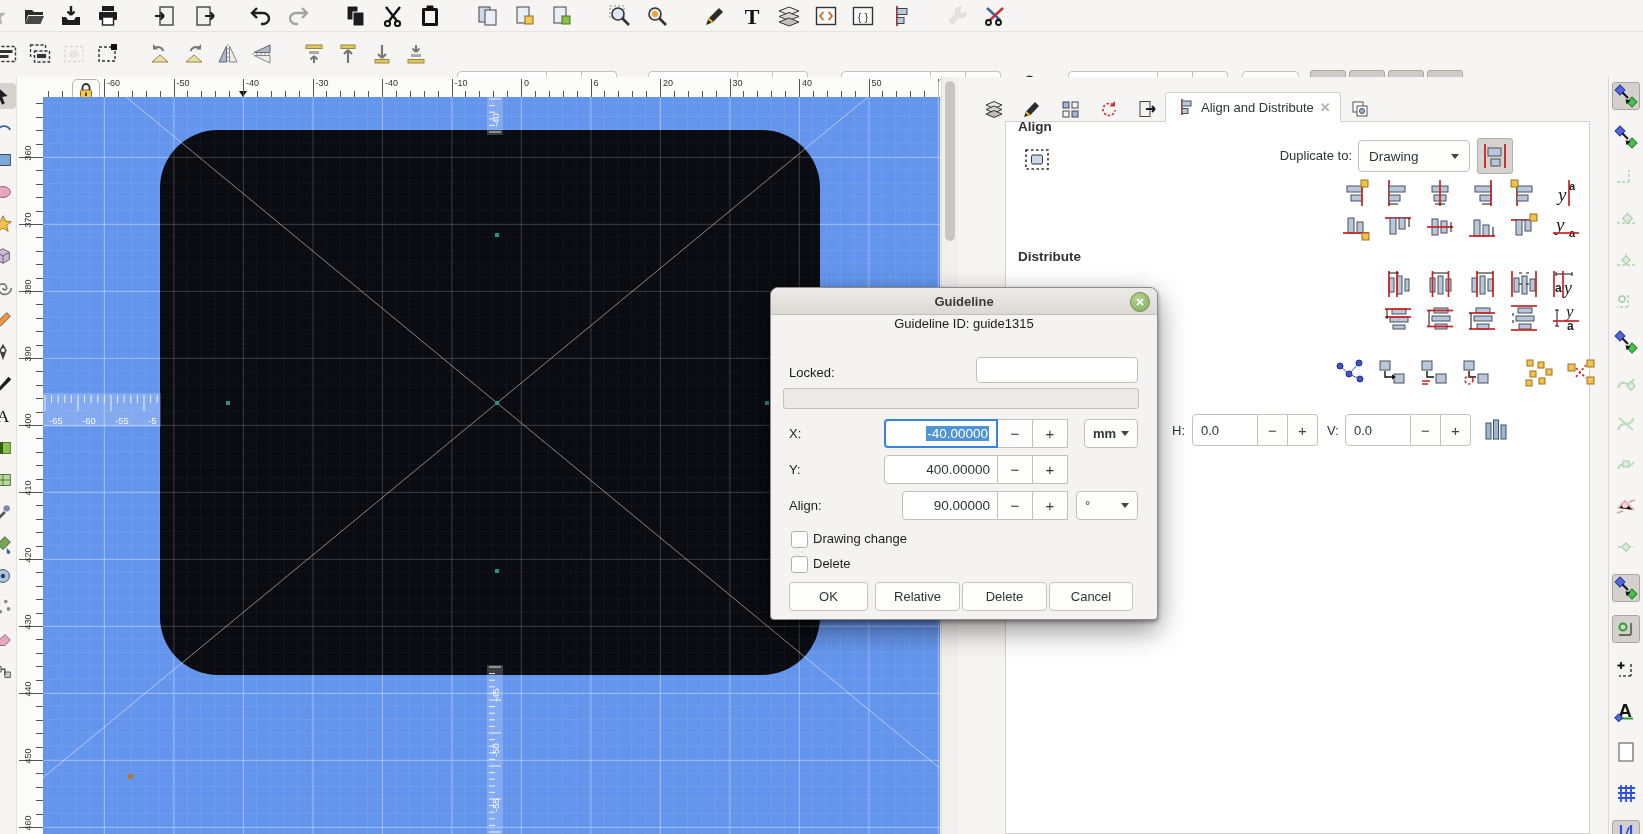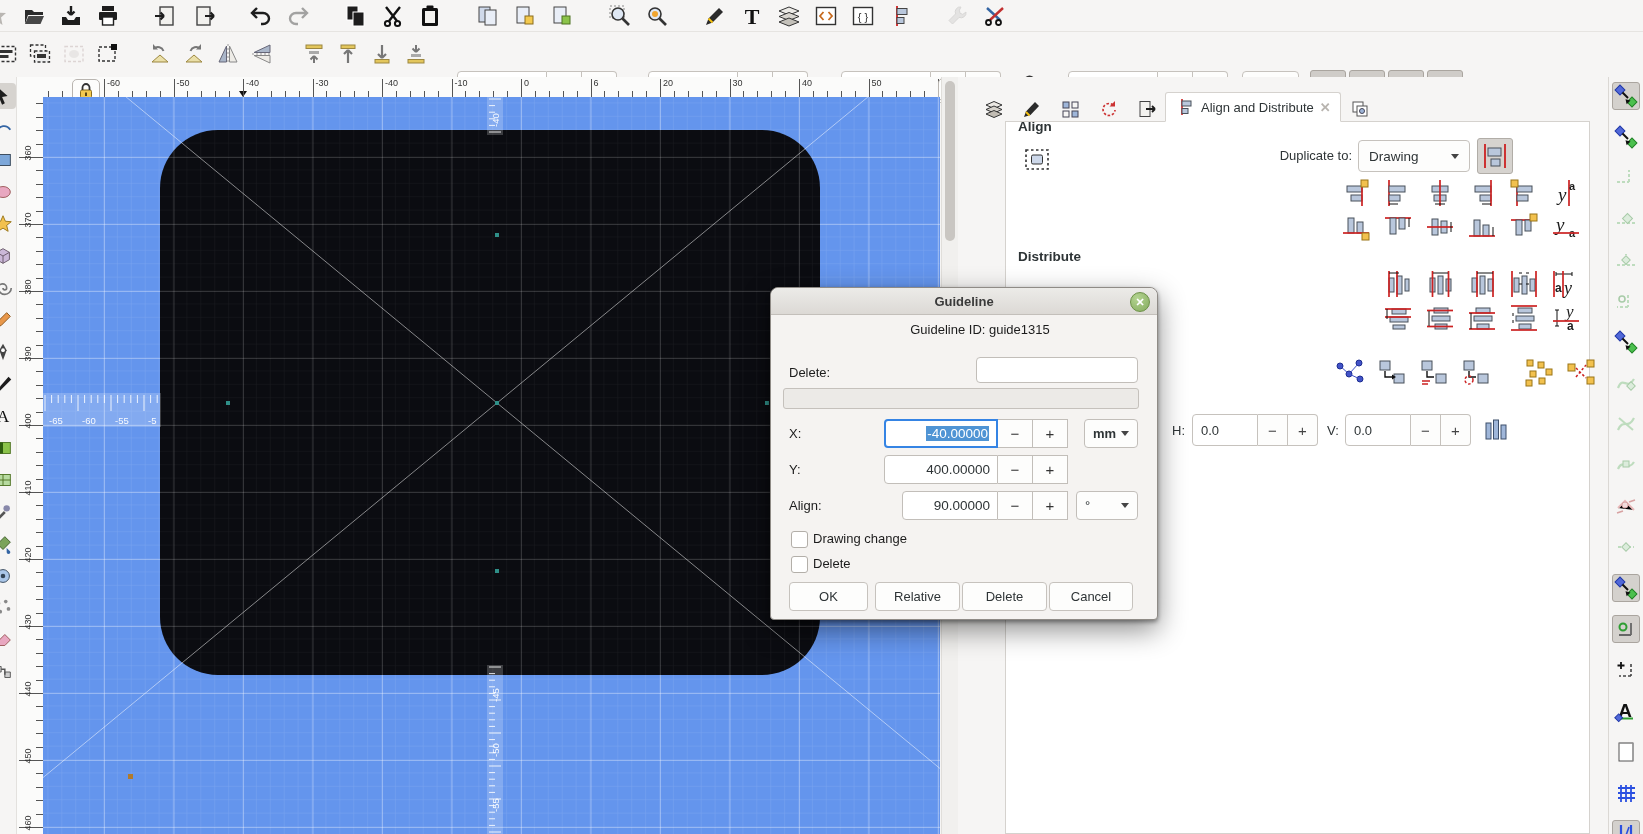--- a/index.html
+++ b/index.html
@@ -1274,22 +1274,22 @@
       </div>
     </div>
 
   <div id="dialog" class="abs">
     <div id="dlg-title">
         <span>Guideline</span>
       </div>
     <div id="dlg-close">
         <span>✕</span>
       </div>
-    <div class="dtext" style="top:34px;margin-left:16px;">Guideline ID: guide1315</div>
-    <div class="dlabel" style="left:18px;top:77px;">Delete:</div>
+    <div class="dtext" style="top:28px;">Guideline ID: guide1315</div>
+    <div class="dlabel" style="left:18px;top:77px;">Locked:</div>
     <input class="dfield" style="left: 205px; top: 69px; width: 162px; height: 26px; border-radius: 4px;">
     <div class="abs" style="left:12px;top:100px;width:356px;height:21px;background:#eceae7;border:1px solid #c5c1bc;border-radius:3px;box-sizing:border-box;"></div>
     <div class="dlabel" style="left:18px;top:138px;">X:</div>
     <div class="dfield focus" style="left:113px;top:131px;width:114px;height:29px;">
         <span class="selhl">-40.00000</span>
       </div>
     <div class="dspin" style="left:227px;top:131px;">−</div>
     <div class="dspin" style="left:262px;top:131px;">+</div>
     <div class="dunit" style="left:313px;top:131px;width:54px;">
       <span>mm</span>

